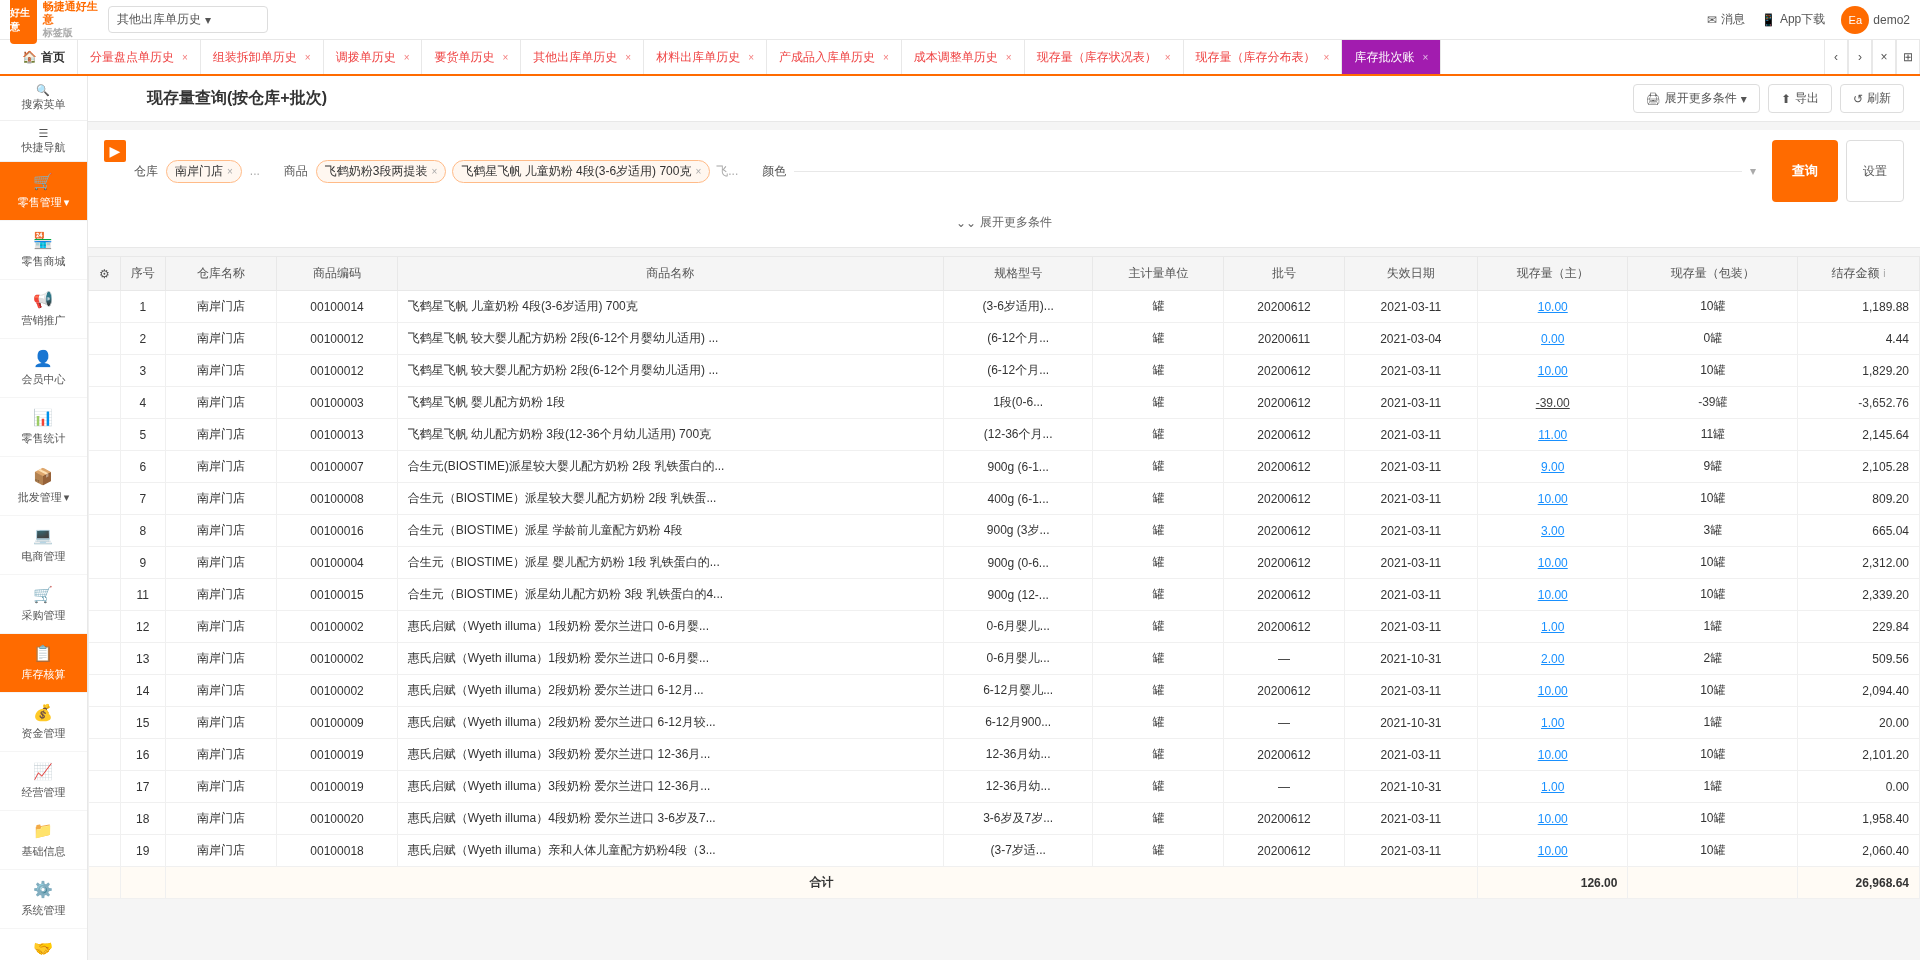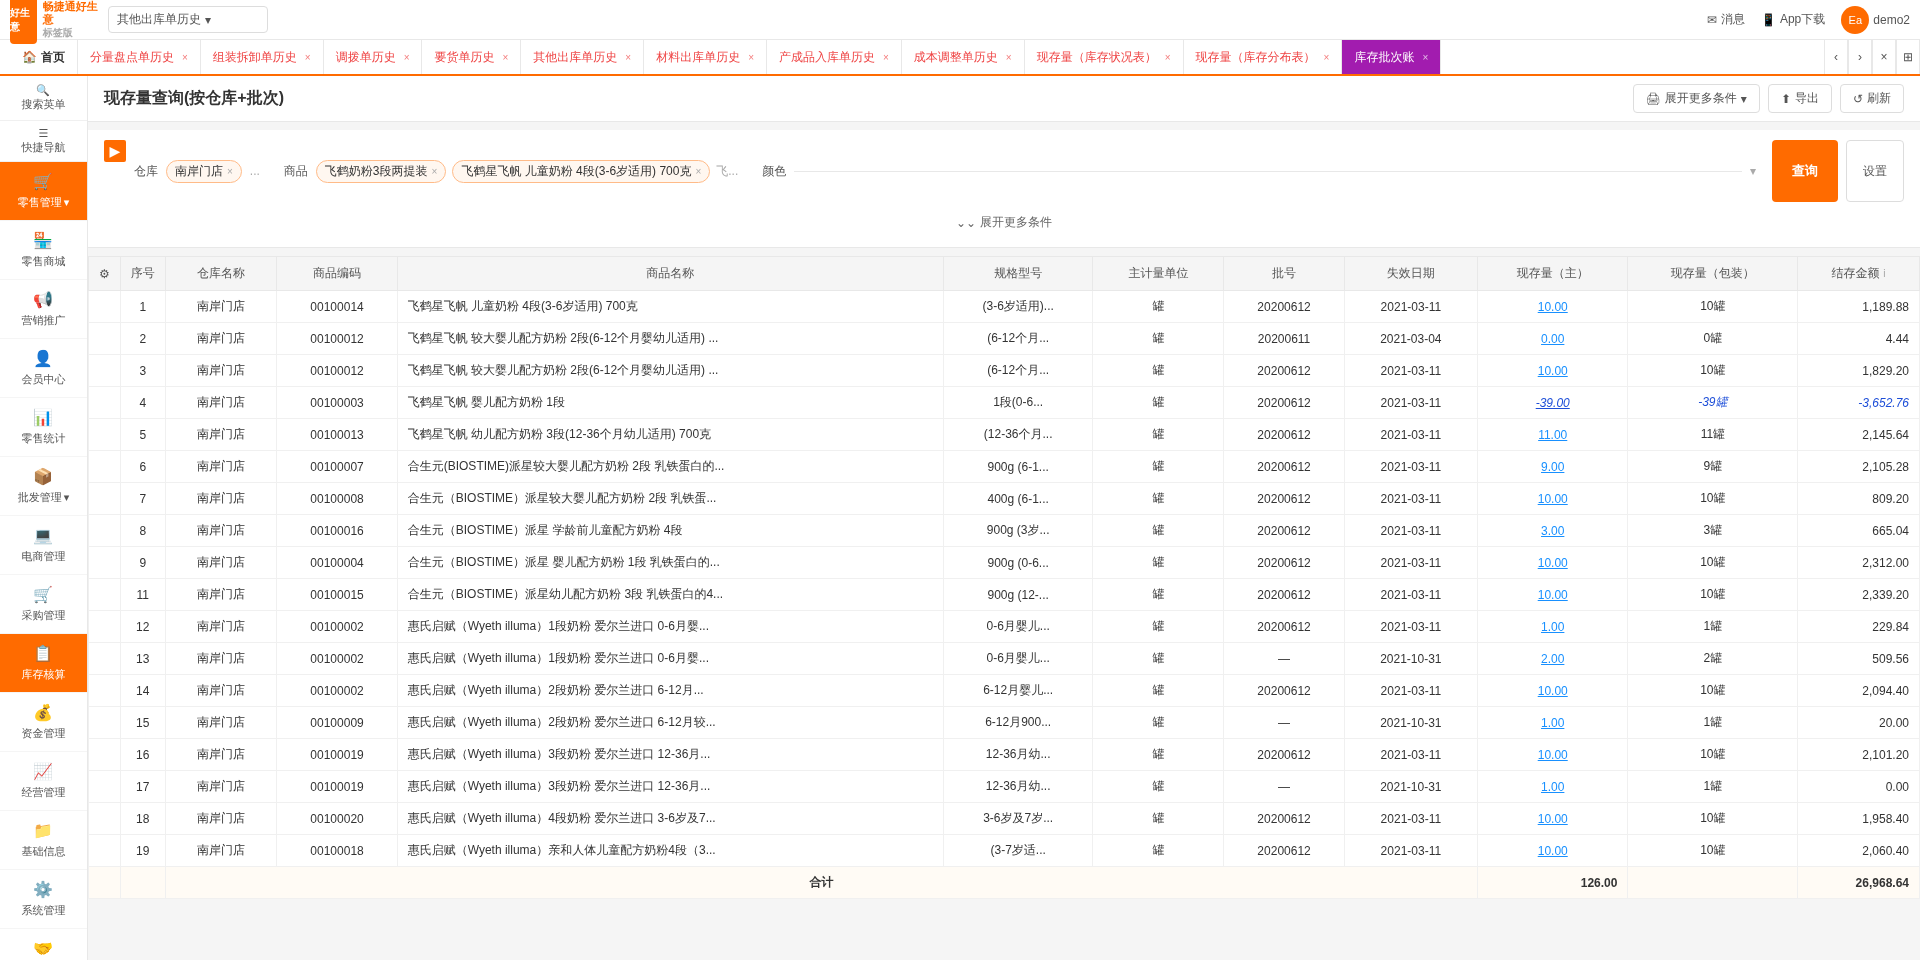--- a/index.html
+++ b/index.html
@@ -55,21 +55,21 @@
 
     
     .main-content { flex: 1; overflow: auto; padding: 0; background: #f5f5f5; }
 
     
     .page-header {
       background: #fff; padding: 8px 16px;
       display: flex; align-items: center; justify-content: space-between;
       border-bottom: 1px solid #e8e8e8; margin-bottom: 8px;
     }
-    .page-title { font-size: 16px; font-weight: bold; color: #333; }
+    .page-title { font-size: 16px; font-weight: bold; color: #333; margin-left: 43px; }
     .header-actions { display: flex; align-items: center; gap: 8px; }
     .btn-print { display: flex; align-items: center; gap: 4px; padding: 5px 12px; border: 1px solid #ddd; border-radius: 4px; cursor: pointer; font-size: 12px; color: #555; background: #fff; }
     .btn-export { display: flex; align-items: center; gap: 4px; padding: 5px 12px; border: 1px solid #ddd; border-radius: 4px; cursor: pointer; font-size: 12px; color: #555; background: #fff; }
     .btn-refresh { display: flex; align-items: center; gap: 4px; padding: 5px 12px; border: 1px solid #ddd; border-radius: 4px; cursor: pointer; font-size: 12px; color: #555; background: #fff; }
 
     
     .filter-area { background: #fff; padding: 10px 16px; margin-bottom: 8px; border-bottom: 1px solid #e8e8e8; }
     .filter-label { font-size: 12px; color: #555; white-space: nowrap; }
     .filter-tag { display: inline-flex; align-items: center; gap: 4px; padding: 2px 8px; background: #fff7f0; border: 1px solid #ffbb88; border-radius: 12px; font-size: 12px; color: #333; }
     .filter-tag .tag-close { cursor: pointer; color: #aaa; font-size: 10px; }
@@ -84,21 +84,21 @@
 
     
     .table-container { background: #fff; margin: 0 0 0 0; overflow: auto; }
     table { width: 100%; border-collapse: collapse; font-size: 12px; }
     thead tr { background: #f5f5f5; }
     thead th { padding: 8px 10px; text-align: center; border: 1px solid #e8e8e8; color: #555; font-weight: normal; white-space: nowrap; }
     tbody tr { border-bottom: 1px solid #f0f0f0; }
     tbody td { padding: 7px 10px; border: 1px solid #f0f0f0; text-align: center; color: #333; }
     tbody td.text-left { text-align: left; }
     .td-link { color: #1890ff; text-decoration: underline; cursor: pointer; }
-    .td-red { color: #1d4ed8; font-style: italic; }
+    .td-red { color: #404040; }
     .td-num { text-align: right; }
     .summary-row { background: #fffbf5; }
     .summary-row td { font-weight: bold; }
     .col-index { width: 36px; }
     .col-setting { width: 30px; }
     .info-icon { color: #aaa; cursor: pointer; font-size: 11px; }
   </style>
 </head>
 <body>
 

